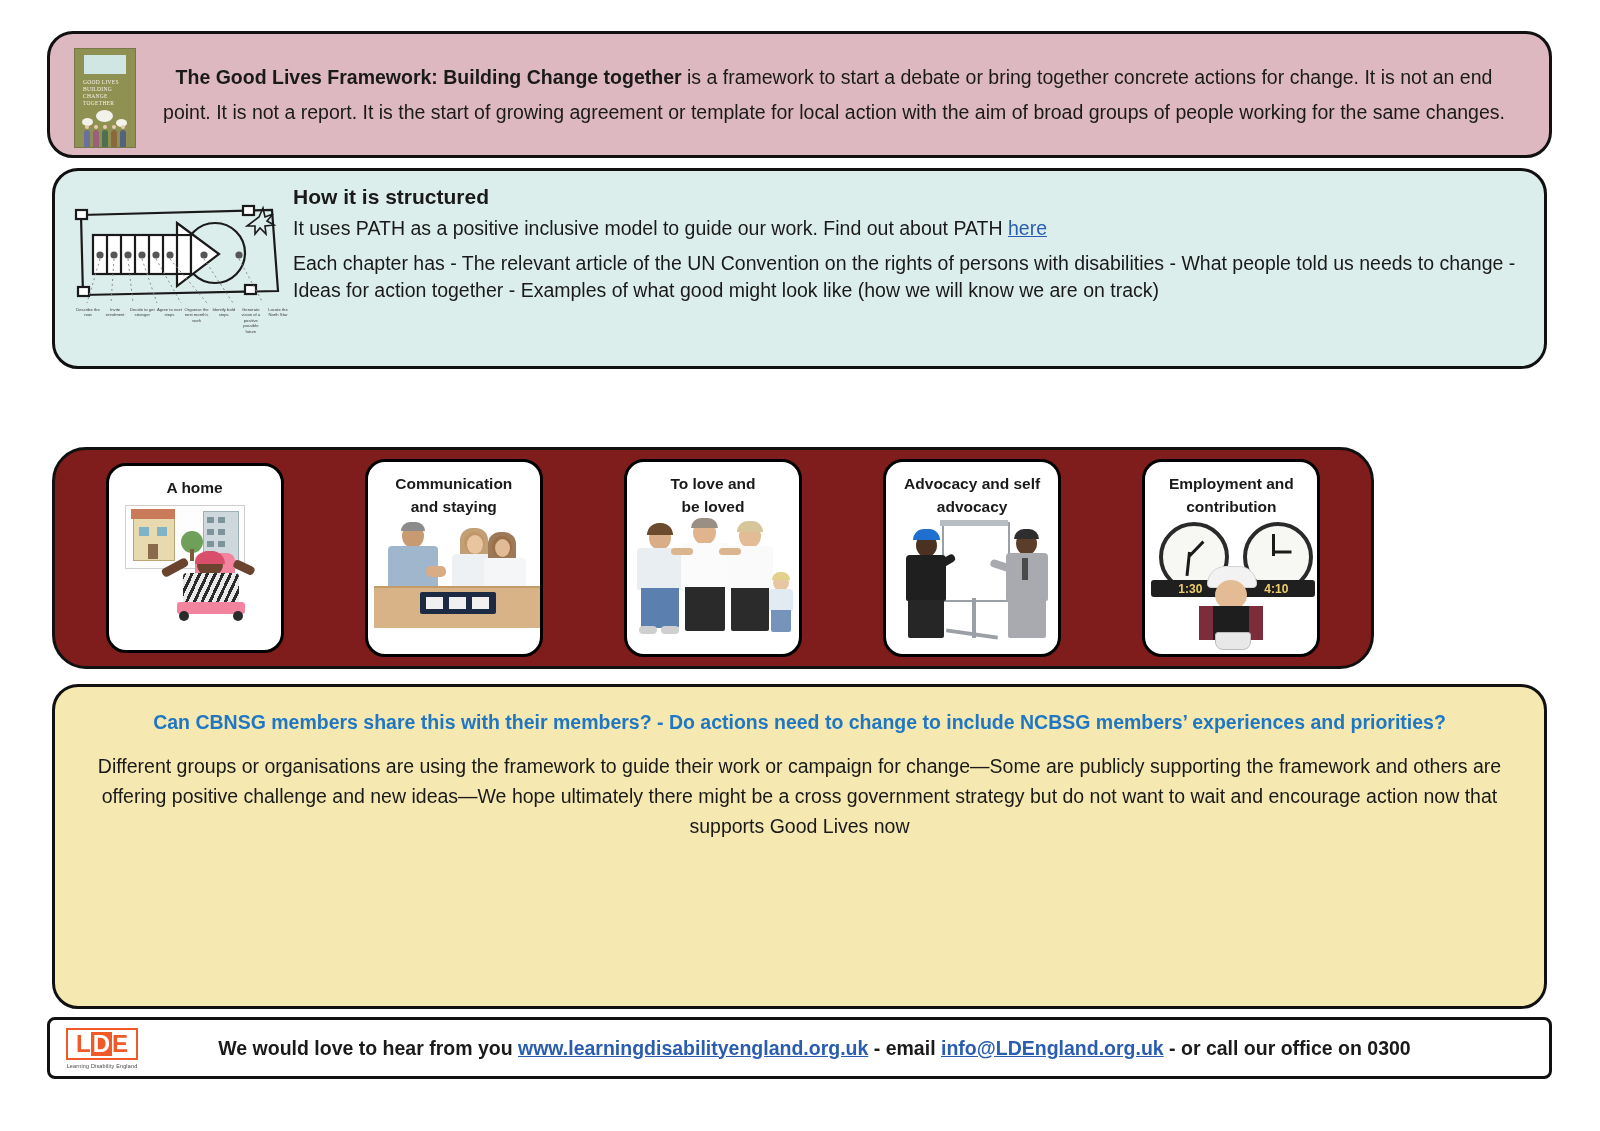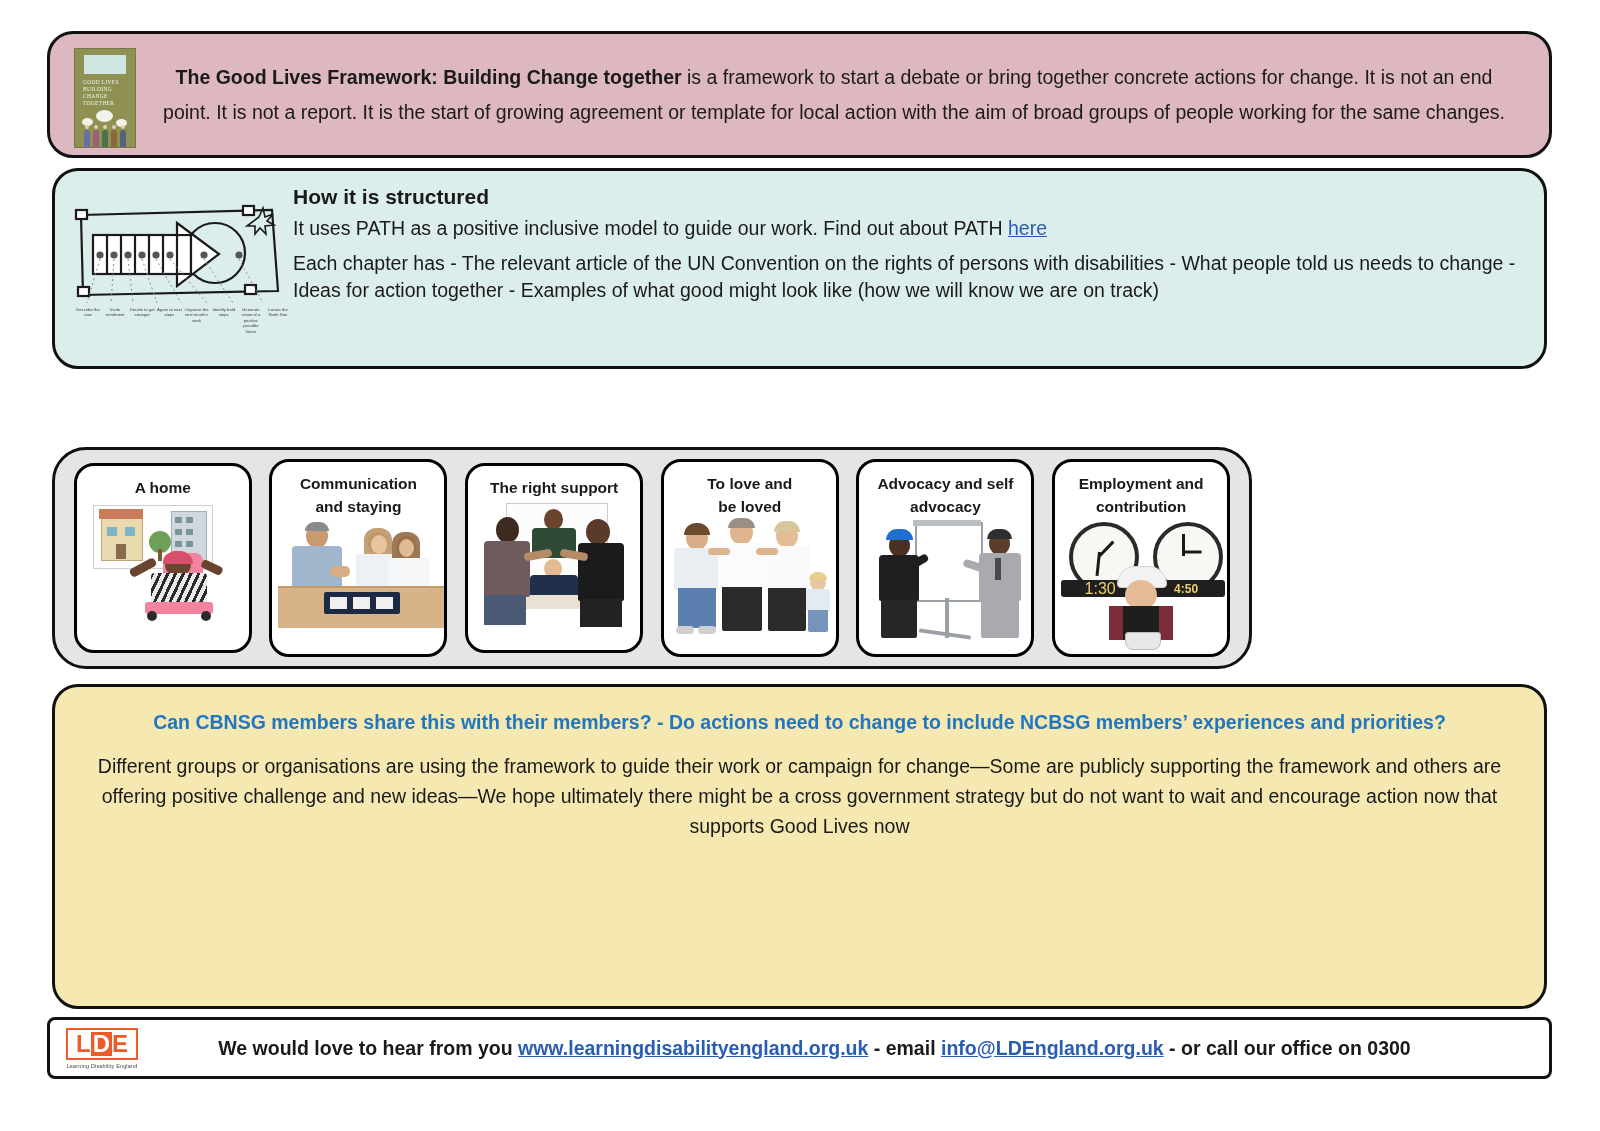--- a/index.html
+++ b/index.html
@@ -79,22 +79,22 @@
   #chapters-banner{
     left:47px;top:383px;width:1505px;height:52px;
     background:#a3a067;
     display:flex;align-items:center;justify-content:center;
     font-size:19.5px;
   }
   #chapters-banner .b{font-weight:bold;}
 
   
   #chapters-band{
-    left:52px;top:447px;width:1200px;height:222px;
-    background:#e5e5e5;
+    left:52px;top:447px;width:1322px;height:222px;
+    background:#7f1d1d;
     border-radius:34px;
     display:flex;align-items:center;justify-content:space-around;
     padding:0 10px;
   }
   .chapter-card{
     position:relative;
     width:178px;height:190px;
     background:#ffffff;
     border:3px solid #000;
     border-radius:20px;
@@ -311,46 +311,20 @@
         <div class="ph torso" style="left:116px;top:40px;width:42px;height:30px;background:#f4f6f8;"></div>
 
         <div class="ph" style="left:6px;top:68px;width:166px;height:40px;background:#d9b388;border-top:2px solid #c49a67;"></div>
         <div class="ph" style="left:52px;top:74px;width:76px;height:22px;background:#1d2a44;border-radius:2px;"></div>
         <div class="ph" style="left:58px;top:79px;width:17px;height:12px;background:#f0f0f0;"></div>
         <div class="ph" style="left:81px;top:79px;width:17px;height:12px;background:#f0f0f0;"></div>
         <div class="ph" style="left:104px;top:79px;width:17px;height:12px;background:#f0f0f0;"></div>
       </div>
     </div>
 
-    <div class="chapter-card">
-      <div class="chapter-title">
-        <div>The right support</div>
-      </div>
-      <div class="chapter-art">
-        <div class="ph" style="left:38px;top:4px;width:100px;height:78px;background:#fcfcfc;border:1px solid #cccccc;"></div>
-
-        <div class="ph head" style="left:76px;top:10px;width:19px;height:21px;background:#6b4430;"></div>
-        <div class="ph torso" style="left:64px;top:29px;width:44px;height:30px;background:#2f4a37;"></div>
-
-        <div class="ph head" style="left:76px;top:60px;width:18px;height:19px;background:#e2bb94;"></div>
-        <div class="ph torso" style="left:62px;top:76px;width:48px;height:26px;background:#20304a;"></div>
-        <div class="ph" style="left:56px;top:96px;width:62px;height:14px;background:#e9e2d4;"></div>
-
-        <div class="ph head" style="left:28px;top:18px;width:23px;height:26px;background:#3d2b1f;"></div>
-        <div class="ph torso" style="left:16px;top:42px;width:46px;height:56px;background:#6f5b5b;"></div>
-        <div class="ph" style="left:16px;top:96px;width:42px;height:30px;background:#4a5a74;"></div>
-
-        <div class="ph head" style="left:118px;top:20px;width:24px;height:26px;background:#5a3a28;"></div>
-        <div class="ph torso" style="left:110px;top:44px;width:46px;height:58px;background:#1b1b1b;"></div>
-        <div class="ph" style="left:112px;top:100px;width:42px;height:28px;background:#222222;"></div>
-
-        <div class="ph" style="left:56px;top:52px;width:28px;height:8px;background:#b58b66;border-radius:4px;transform:rotate(-10deg);"></div>
-        <div class="ph" style="left:92px;top:52px;width:28px;height:8px;background:#b58b66;border-radius:4px;transform:rotate(10deg);"></div>
-      </div>
-    </div>
 
     <div class="chapter-card tall">
       <div class="chapter-title">
         <div>To love and</div>
         <div>be loved</div>
       </div>
       <div class="chapter-art">
 
         <div class="ph head" style="left:22px;top:8px;width:22px;height:24px;background:#d9ae86;"></div>
         <div class="ph" style="left:20px;top:5px;width:26px;height:12px;background:#6b4a2e;border-radius:13px 13px 0 0;"></div>
@@ -410,27 +384,27 @@
       <div class="chapter-title">
         <div>Employment and</div>
         <div>contribution</div>
       </div>
       <div class="chapter-art">
 
         <div class="ph" style="left:14px;top:4px;width:62px;height:62px;border-radius:50%;background:#f7f7f4;border:4px solid #2a2a2a;"></div>
         <div class="ph" style="left:43px;top:18px;width:3px;height:20px;background:#1a1a1a;transform-origin:50% 100%;transform:rotate(44deg);"></div>
         <div class="ph" style="left:43px;top:34px;width:3px;height:24px;background:#1a1a1a;transform-origin:50% 0%;transform:rotate(6deg);"></div>
         <div class="ph" style="left:6px;top:62px;width:78px;height:17px;background:#1f1f1f;border-radius:3px;"></div>
-        <div class="ph" style="left:6px;top:62px;width:78px;height:17px;display:flex;align-items:center;justify-content:center;color:#f0cf6a;font-weight:normal;font-size:16px;">1:30</div>
+        <div class="ph" style="left:6px;top:62px;width:78px;height:17px;display:flex;align-items:center;justify-content:center;color:#f0cf6a;font-weight:bold;font-size:12px;">1:30</div>
 
         <div class="ph" style="left:98px;top:4px;width:62px;height:62px;border-radius:50%;background:#f7f7f4;border:4px solid #2a2a2a;"></div>
         <div class="ph" style="left:127px;top:16px;width:3px;height:22px;background:#1a1a1a;transform-origin:50% 100%;transform:rotate(0deg);"></div>
         <div class="ph" style="left:127px;top:34px;width:3px;height:18px;background:#1a1a1a;transform-origin:50% 0%;transform:rotate(-90deg);"></div>
         <div class="ph" style="left:92px;top:62px;width:78px;height:17px;background:#1f1f1f;border-radius:3px;"></div>
-        <div class="ph" style="left:92px;top:62px;width:78px;height:17px;display:flex;align-items:center;justify-content:center;color:#f0cf6a;font-weight:bold;font-size:12px;">4:50</div>
+        <div class="ph" style="left:92px;top:62px;width:78px;height:17px;display:flex;align-items:center;justify-content:center;color:#f0cf6a;font-weight:bold;font-size:12px;">4:10</div>
 
         <div class="ph" style="left:62px;top:48px;width:48px;height:20px;background:#f2f2f2;border-radius:18px 18px 4px 4px;border:1px solid #d4d4d4;"></div>
         <div class="ph head" style="left:70px;top:62px;width:32px;height:30px;background:#e3bb94;"></div>
         <div class="ph torso" style="left:54px;top:88px;width:64px;height:34px;background:#1e1e1e;"></div>
         <div class="ph" style="left:54px;top:88px;width:14px;height:34px;background:#7d2c3a;"></div>
         <div class="ph" style="left:104px;top:88px;width:14px;height:34px;background:#7d2c3a;"></div>
         <div class="ph" style="left:70px;top:114px;width:34px;height:16px;background:#e8e8e8;border-radius:3px 3px 8px 8px;border:1px solid #bcbcbc;"></div>
       </div>
     </div>
 

